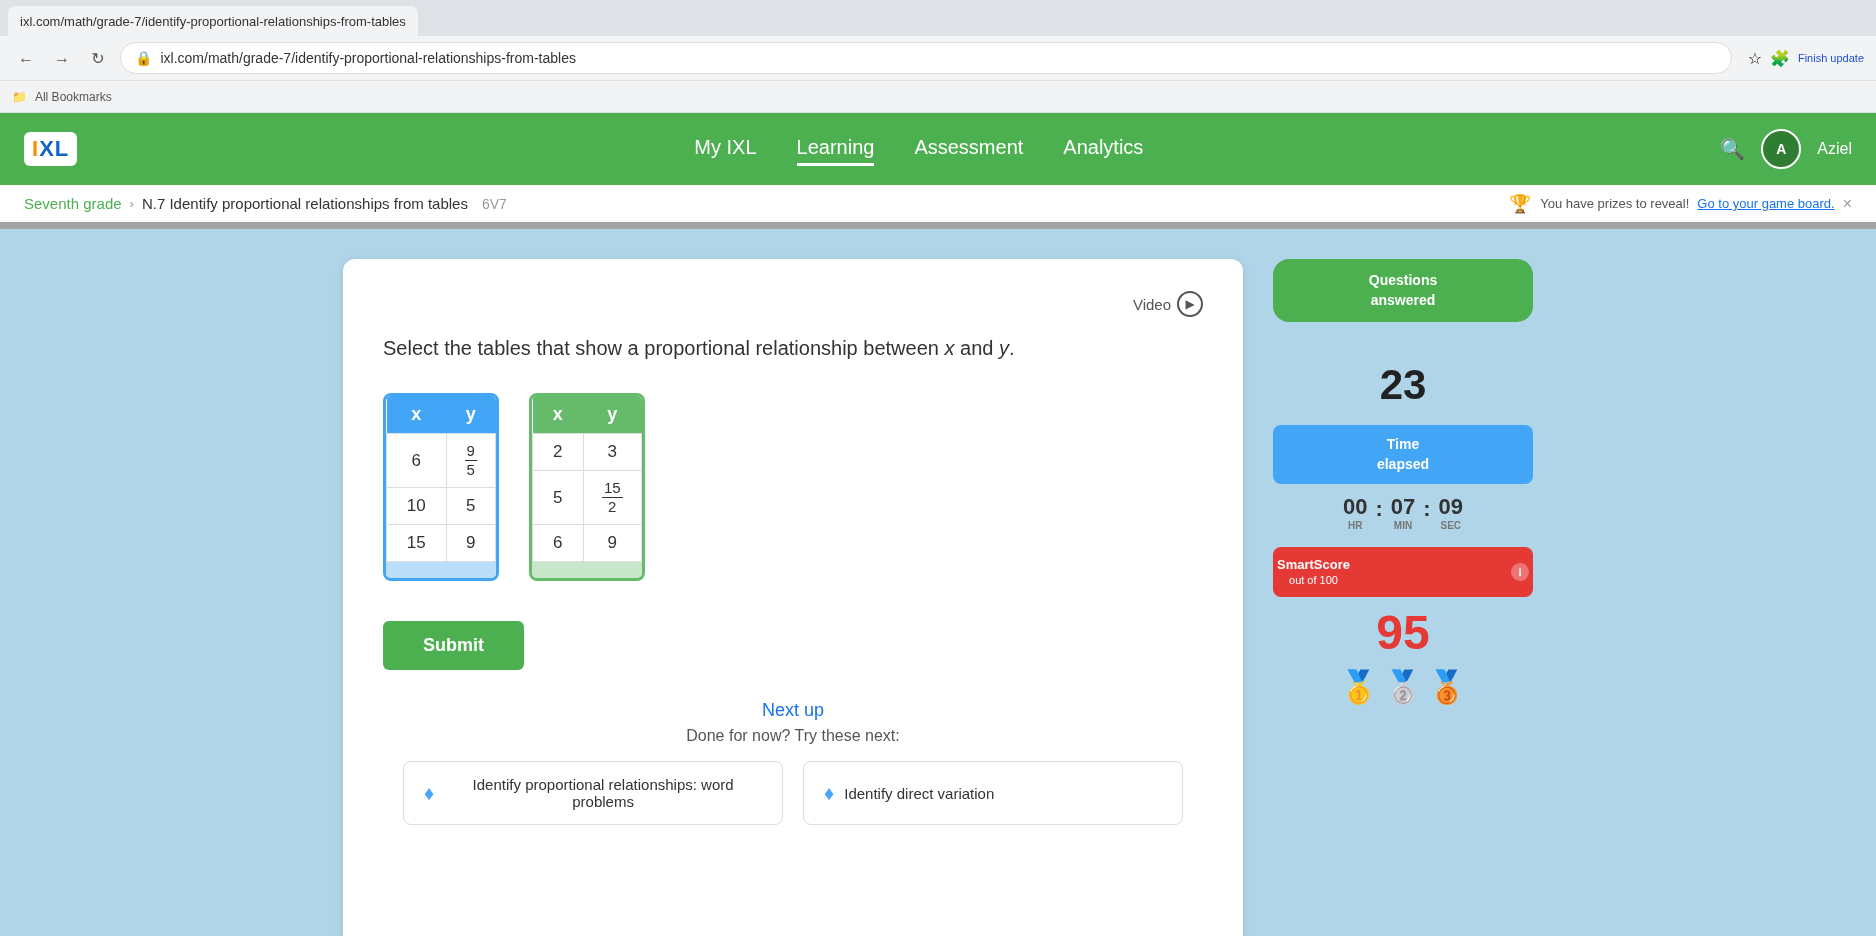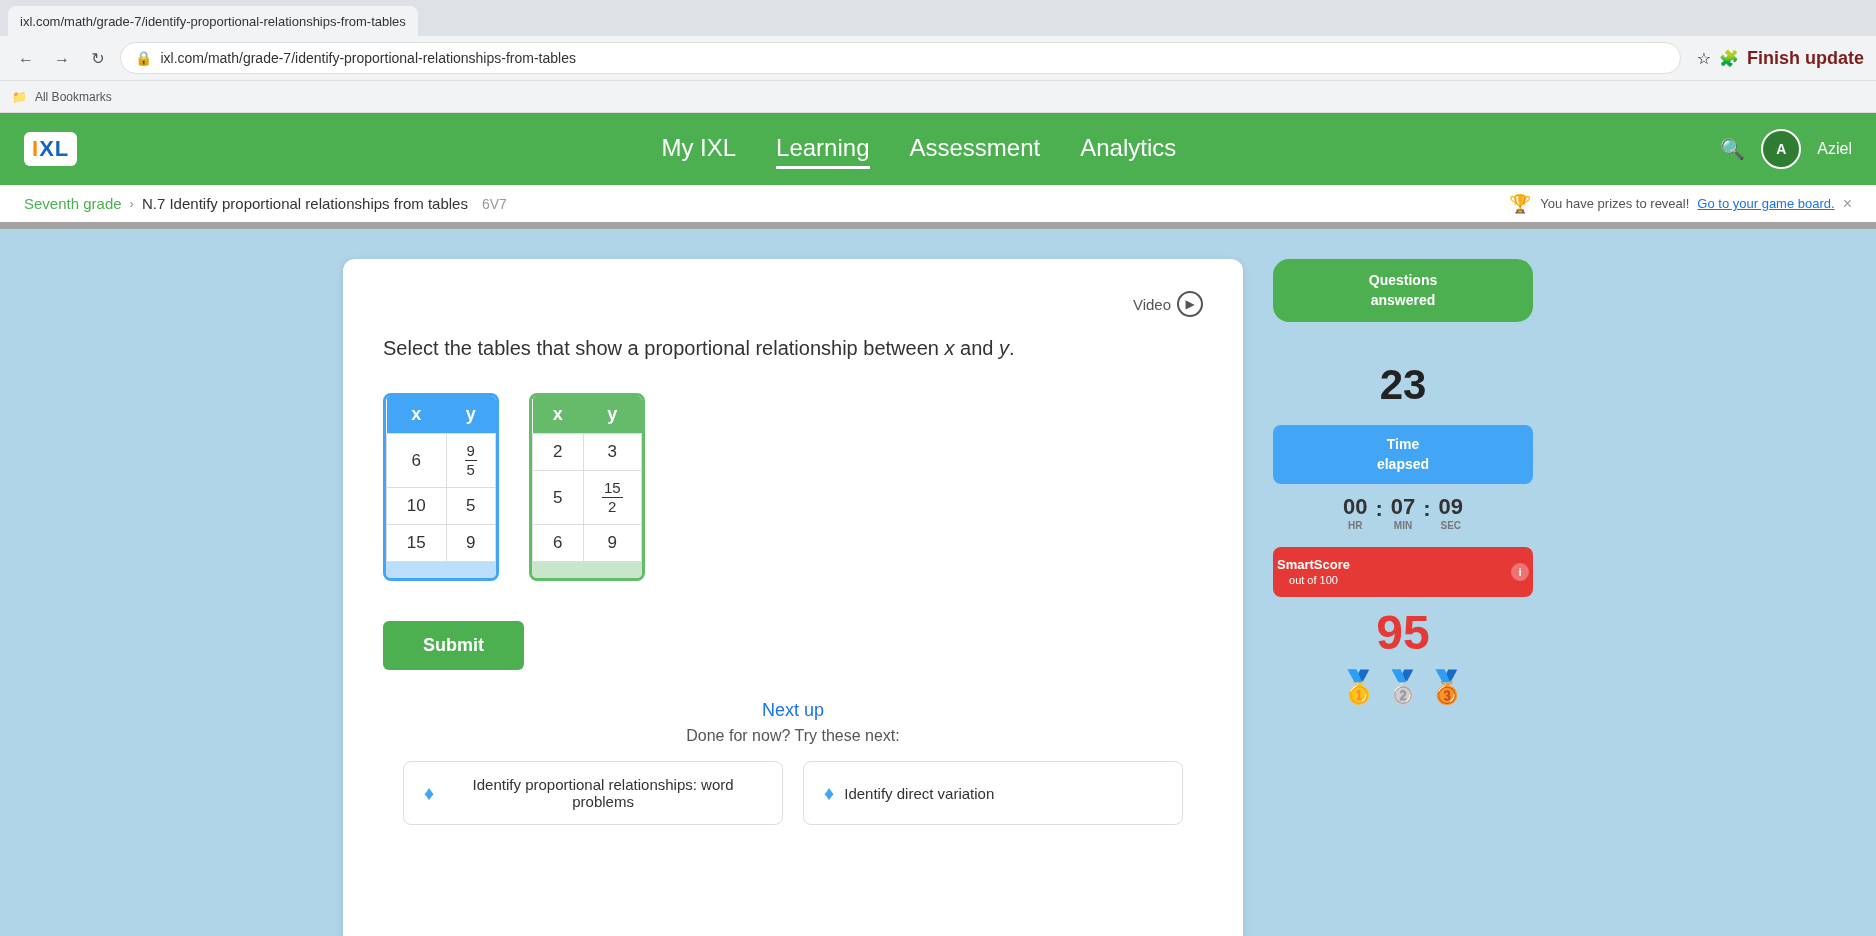--- a/index.html
+++ b/index.html
@@ -62,24 +62,24 @@
     .address-text { flex: 1; }
     .browser-actions {
       display: flex;
       align-items: center;
       gap: 8px;
       margin-left: 8px;
     }
     .finish-update-btn {
       background: transparent;
       border: none;
-      font-size: 18px;
-      color: #7f1d1d;
-      cursor: pointer;
-      font-weight: 700;
+      font-size: 11px;
+      color: #1d4ed8;
+      cursor: pointer;
+      font-weight: 400;
     }
     .bookmarks-bar {
       background: #f1f3f4;
       height: 32px;
       display: flex;
       align-items: center;
       padding: 0 12px;
       font-size: 12px;
       color: #555;
       border-top: 1px solid #e0e0e0;
@@ -113,21 +113,21 @@
     .ixl-logo .xl-letter { color: #1565c0; }
     .nav-links {
       display: flex;
       gap: 40px;
       flex: 1;
       justify-content: center;
     }
     .nav-link {
       color: white;
       text-decoration: none;
-      font-size: 24px;
+      font-size: 20px;
       font-weight: 500;
       cursor: pointer;
       padding: 4px 0;
     }
     .nav-link.active {
       border-bottom: 3px solid white;
     }
     .nav-right {
       display: flex;
       align-items: center;

